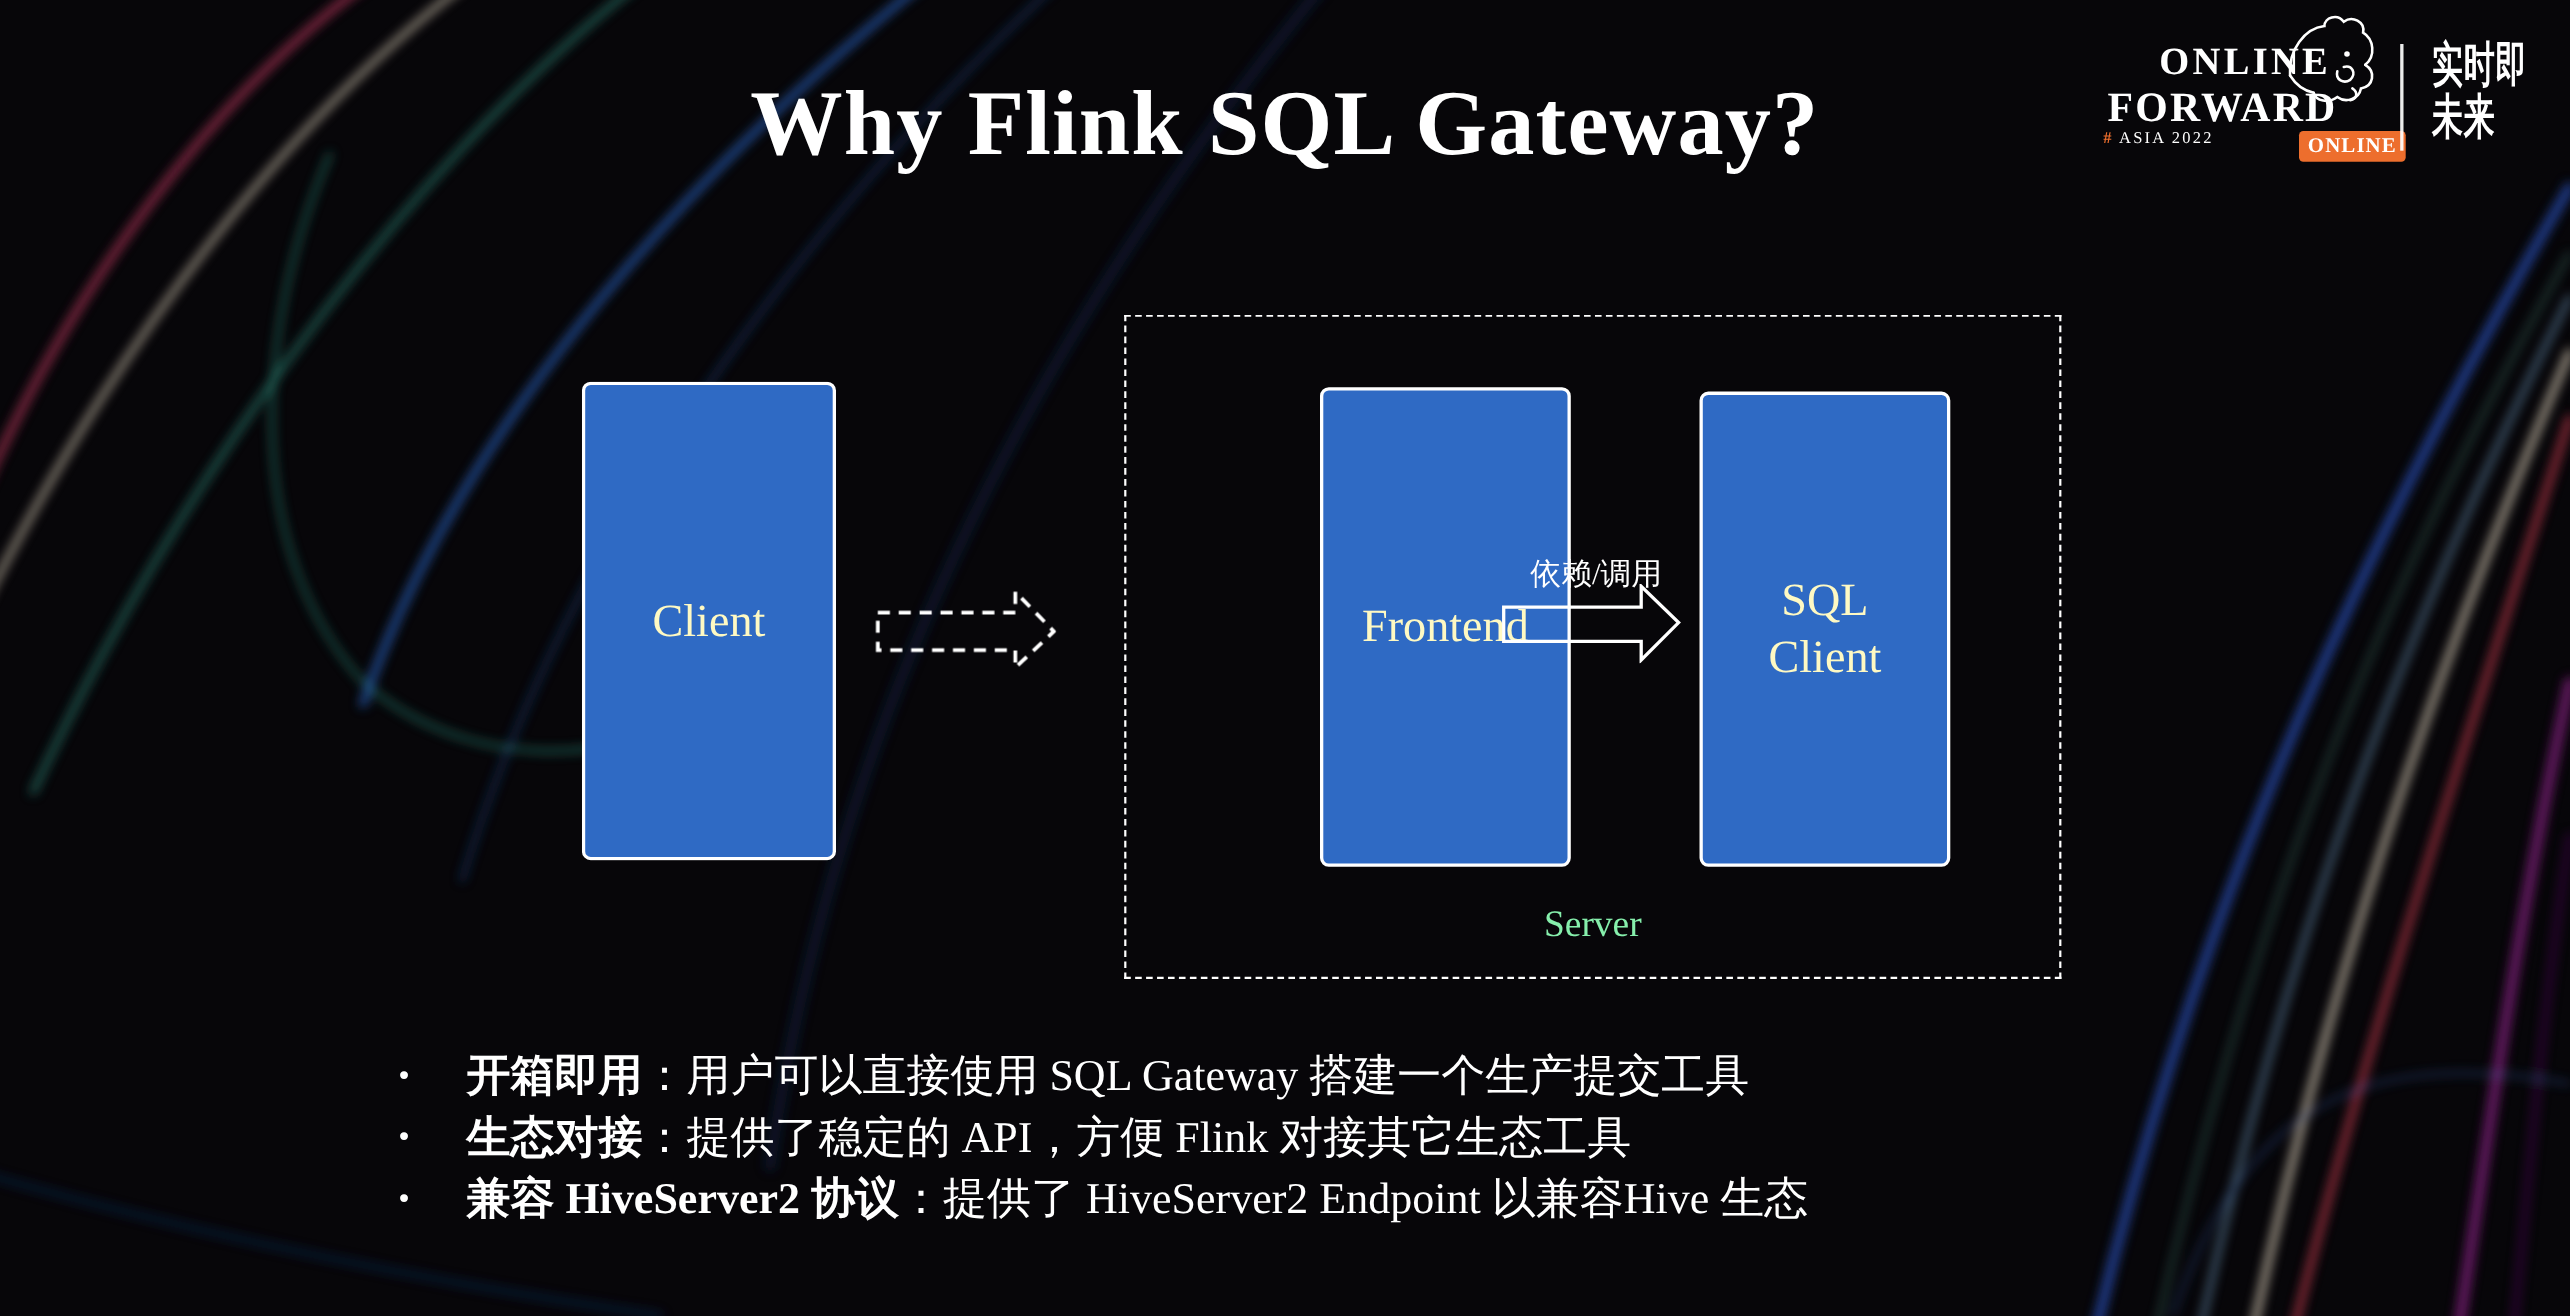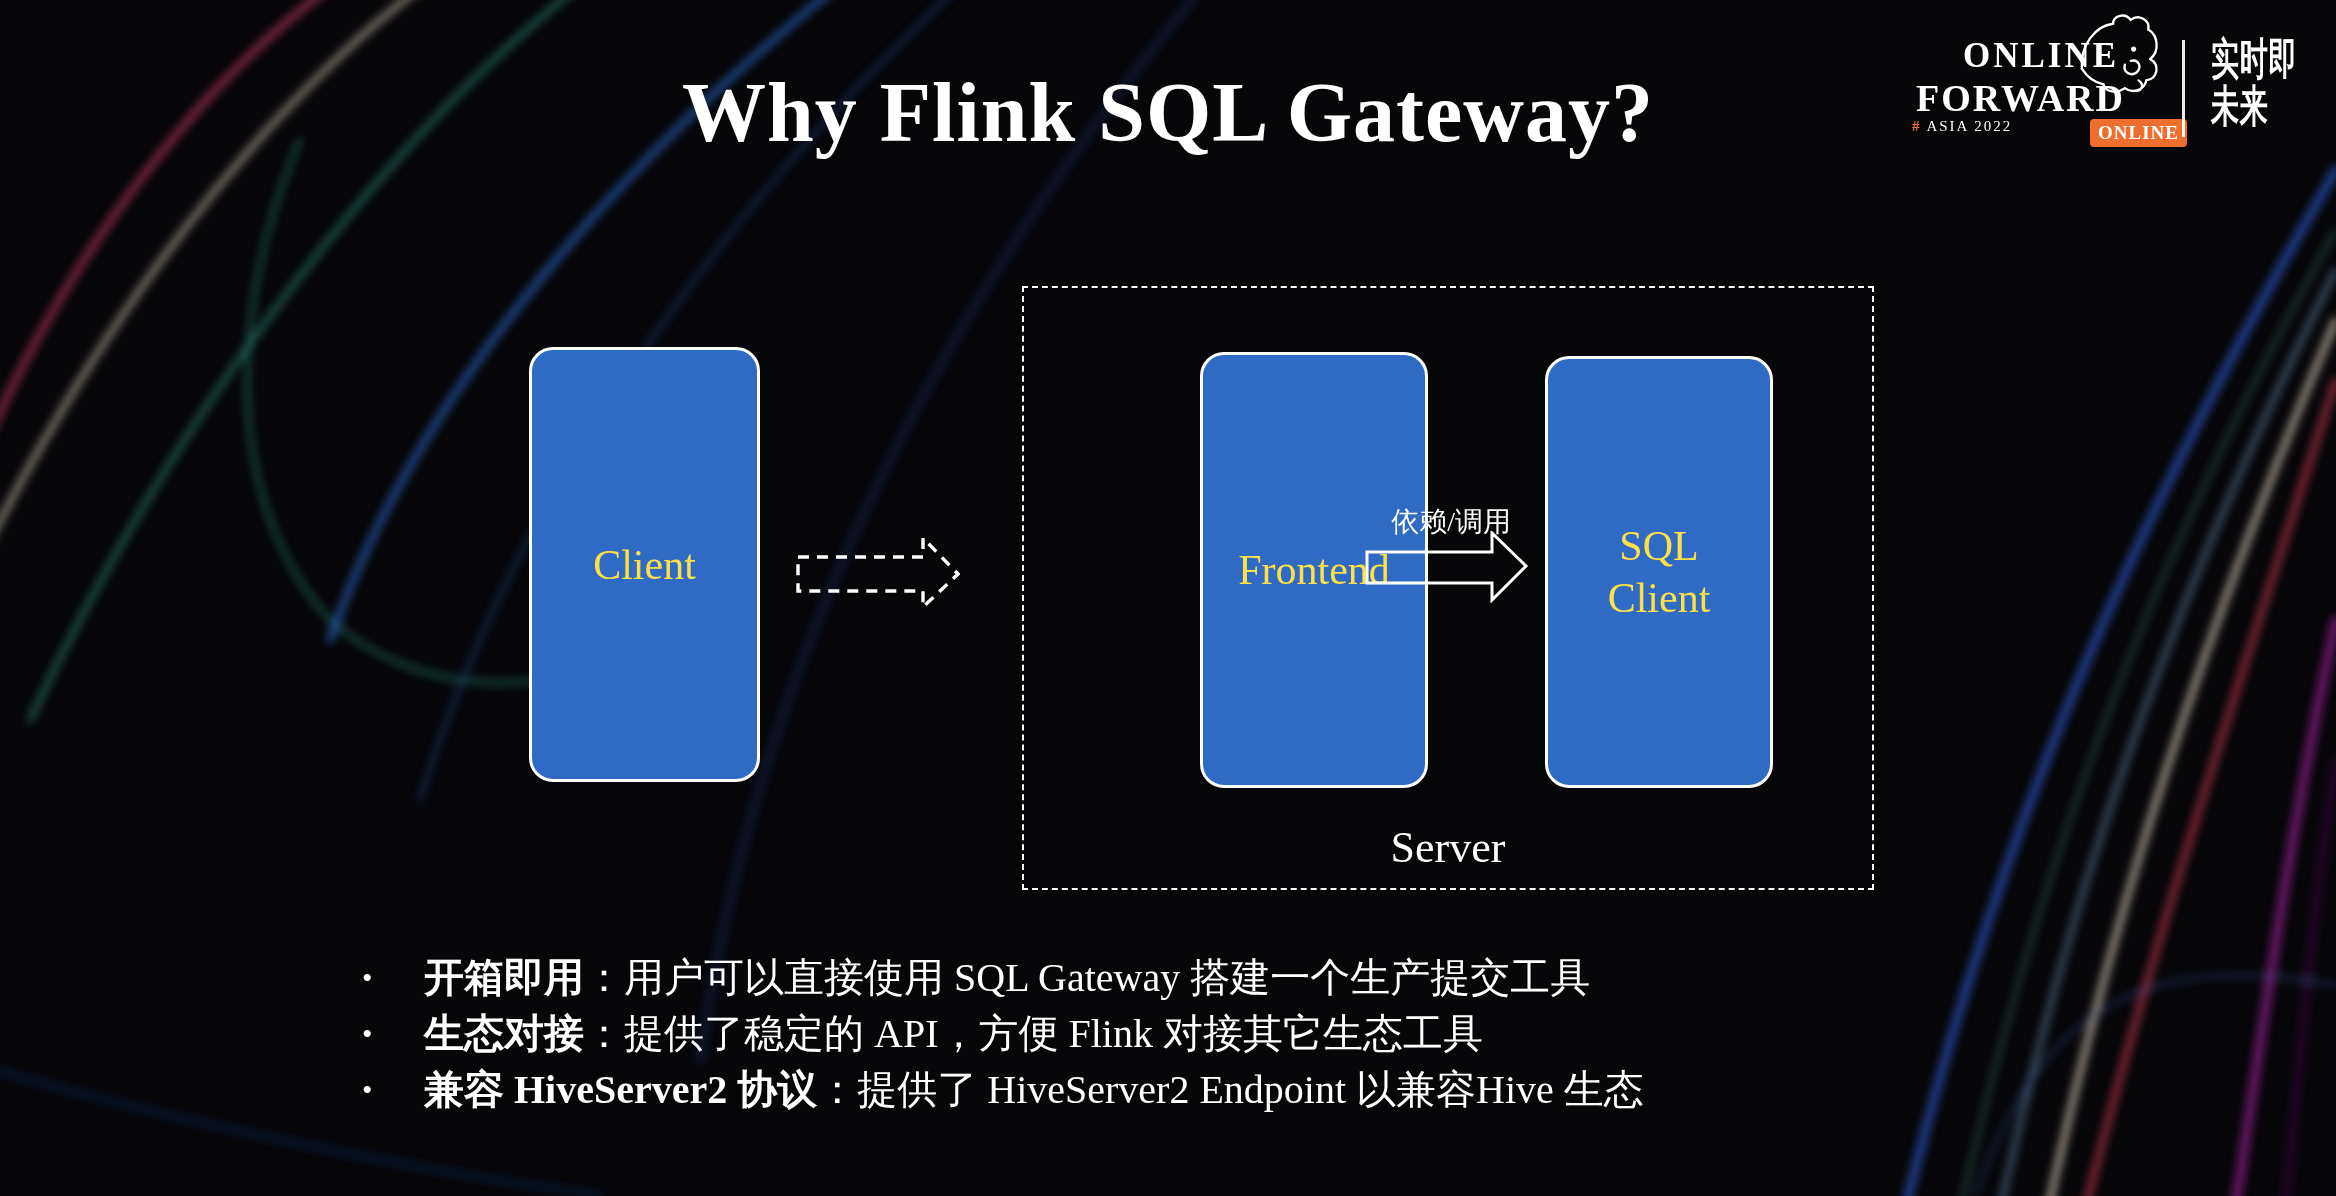--- a/index.html
+++ b/index.html
@@ -37,37 +37,37 @@
   .logo-tagline{
     position:absolute;left:2211px;top:36px;
     font-size:44px;line-height:47px;font-weight:bold;letter-spacing:1px;
     transform:scaleX(0.64);transform-origin:left top;white-space:nowrap;
   }
 
   
   .node{
     position:absolute;
     background:#2F6AC4;
-    border:3px solid #fff;border-radius:24px;
+    border:3px solid #fff;border-radius:8px;
     display:flex;align-items:center;justify-content:center;
     flex-direction:column;
-    font-size:42px;color:#fde047;line-height:52px;
+    font-size:42px;color:#fef9c3;line-height:52px;
     box-sizing:border-box;
   }
   .node-client{left:529px;top:347px;width:231px;height:435px;}
   .node-frontend{left:1180px;top:352px;width:228px;height:436px;margin-left:20px;}
   .node-sqlclient{left:1545px;top:356px;width:228px;height:432px;}
 
   .server-box{
     position:absolute;left:1022px;top:286px;width:852px;height:604px;
     border:2px dashed #fff;box-sizing:border-box;
   }
   .server-label{
     position:absolute;left:1022px;top:822px;width:852px;
-    text-align:center;font-size:44px;color:#ffffff;
+    text-align:center;font-size:34px;color:#86efac;
   }
 
   .arrow-svg{position:absolute;}
   .arrow-label{
     position:absolute;left:1351px;top:503px;width:160px;
     text-align:right;font-size:28px;color:#fff;white-space:nowrap;
   }
 
   
   .bullets{position:absolute;left:362px;top:950px;}

